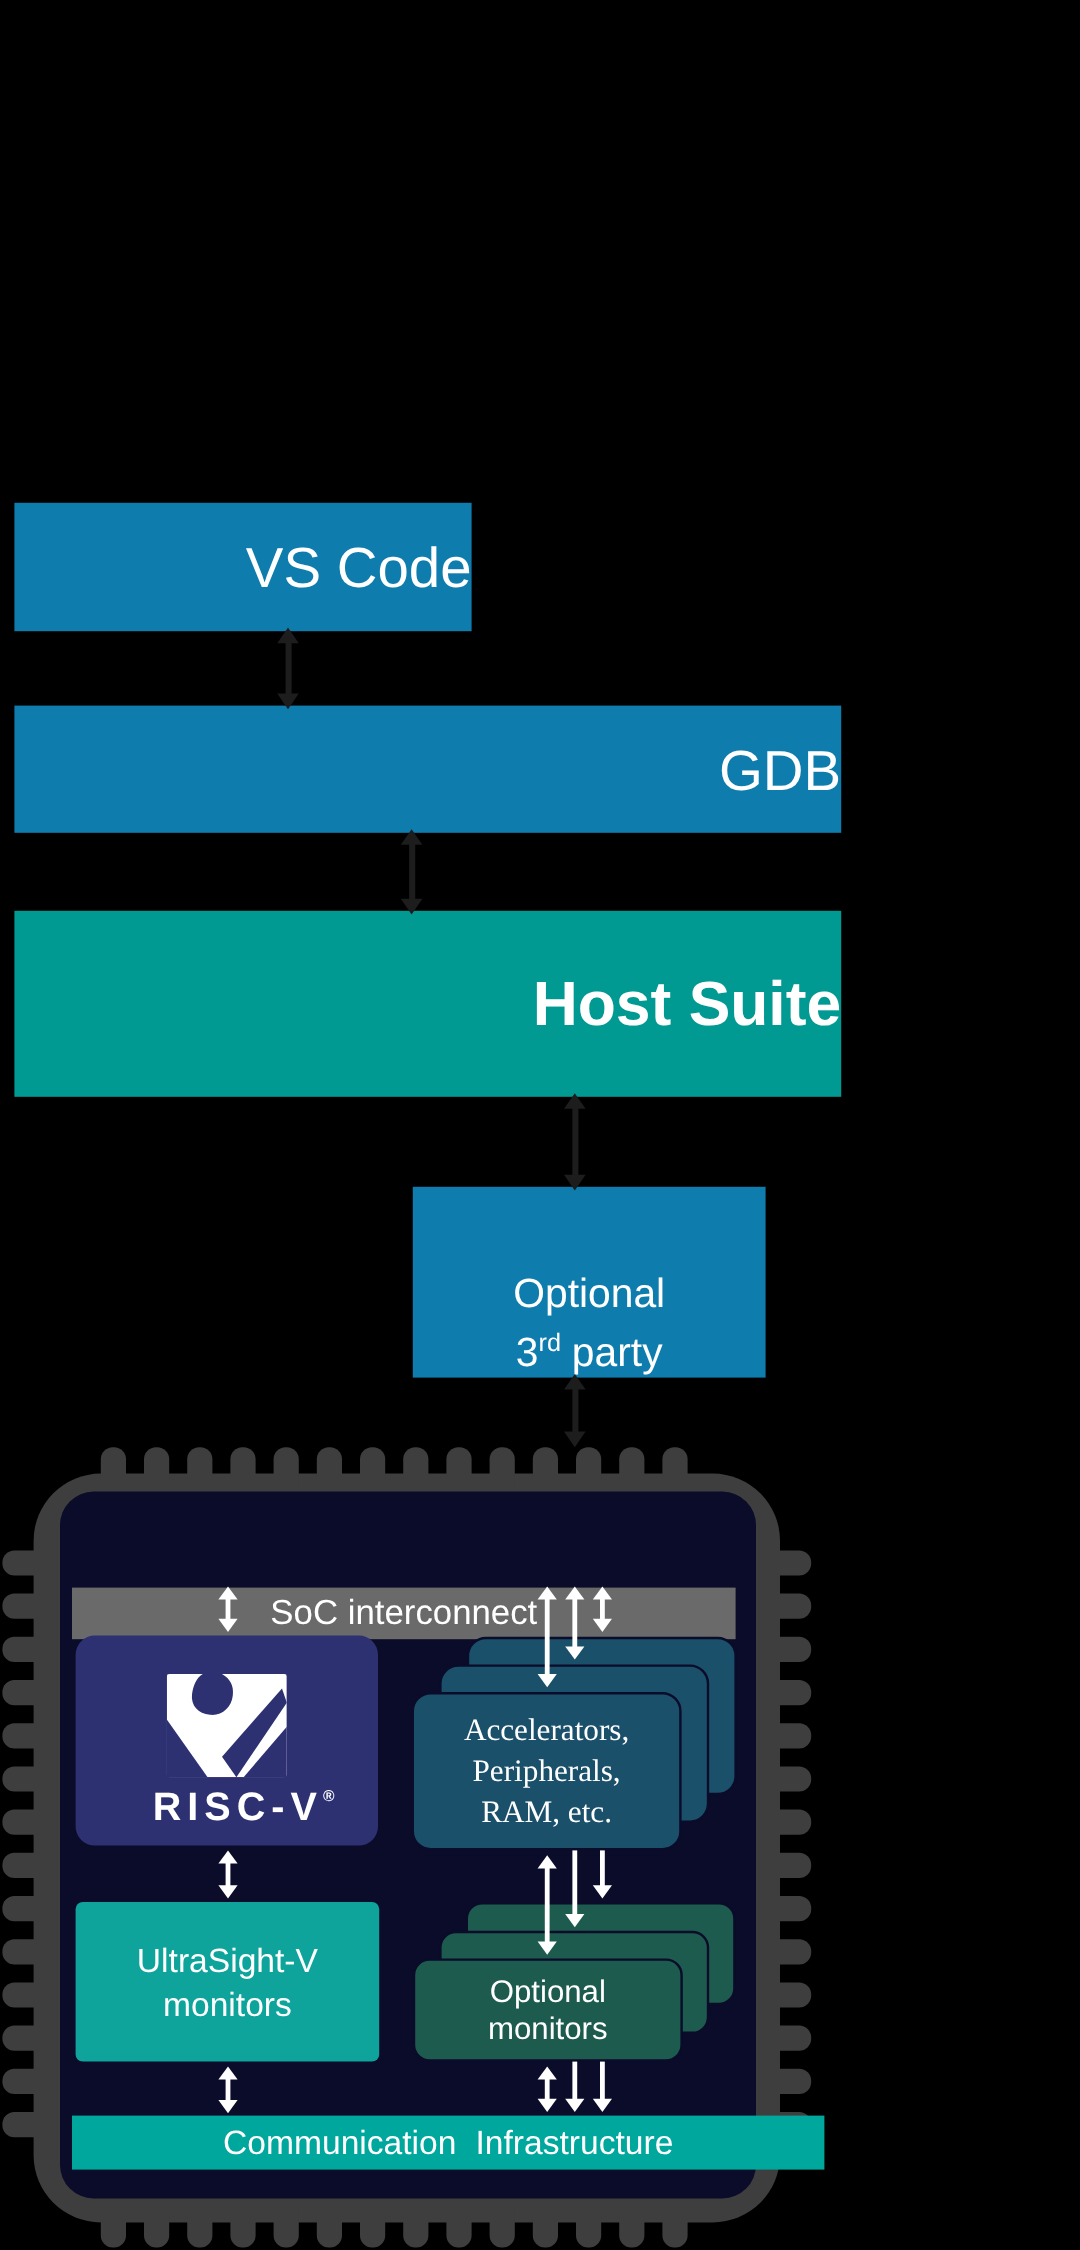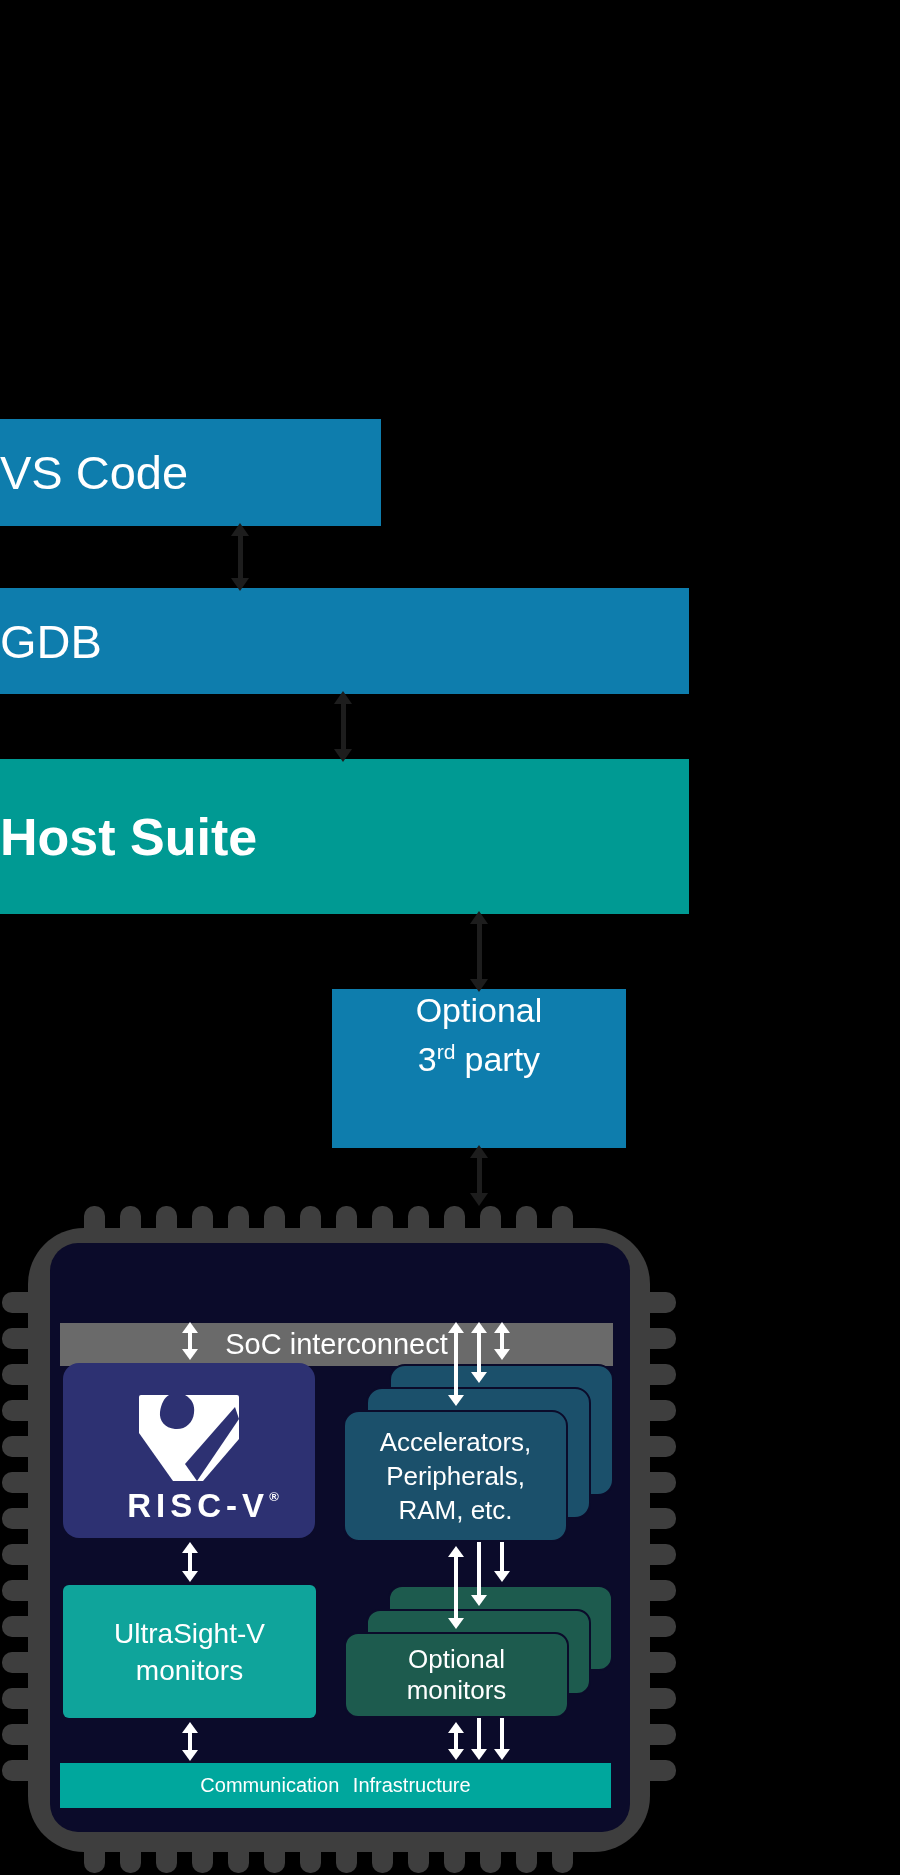--- a/index.html
+++ b/index.html
@@ -5,21 +5,21 @@
   html,body { margin:0; padding:0; background:#000; }
   .canvas {
     position:relative; width:900px; height:1875px;
     background:#000000; overflow:hidden;
     font-family:"Liberation Sans", sans-serif;
     color:#ffffff;
   }
   .abs { position:absolute; }
 
   
-  .stack-box { position:absolute; display:flex; align-items:center; justify-content:flex-start; text-align:center; }
+  .stack-box { position:absolute; display:flex; align-items:center; justify-content:flex-end; text-align:center;margin-left:12px; }
   .box-vscode { left:0; top:419px; width:381px; height:107px; background:#0e7dad; font-size:47px; }
   .box-gdb    { left:0; top:588px; width:689px; height:106px; background:#0e7dad; font-size:47px; }
   .box-host   { left:0; top:759px; width:689px; height:155px; background:#009a93; font-size:52px; font-weight:bold; }
   .box-opt3   { left:332px; top:989px; width:294px; height:159px; background:#0e7dad; font-size:34px; line-height:42px; flex-direction:column; }
   .box-opt3 sup { font-size:0.62em; }
   .box-opt3 .rest { margin-left:9px; }
 
   
   .darr { position:absolute; width:22px; background:linear-gradient(#1d1d1d,#1d1d1d) no-repeat center top 10px; background-size:5px calc(100% - 20px); }
   .darr::before, .darr::after { content:""; position:absolute; left:50%; margin-left:-9px; width:0; height:0;
@@ -63,22 +63,22 @@
   .accel-card { height:132px; background:#1b506b; border-radius:16px; }
   .optmon-card { height:86px; background:#1d5b4e; border-radius:14px; }
   .card-text { display:flex; flex-direction:column; align-items:center; justify-content:center; height:100%;
     text-align:center; font-size:26px; line-height:34px; }
   .optmon-card .card-text { line-height:31px; }
 
   .ultra-box { left:63px; top:1585px; width:253px; height:133px; background:#0fa49b; border-radius:6px;
     display:flex; flex-direction:column; align-items:center; justify-content:center; text-align:center;
     font-size:28px; line-height:37px; }
 
-  .comm-bar { left:60px; top:1763px; width:551px; height:45px; background:#00a79d;
-    display:flex; align-items:center; justify-content:center; font-size:20px; word-spacing:8px; }
+  .comm-bar { left:60px; top:1763px; width:627px; height:45px; background:#00a79d;
+    display:flex; align-items:center; justify-content:center; font-size:28px; word-spacing:8px; }
 </style>
 </head>
 <body>
 
 <div class="canvas">
 
   <div class="stack-box box-vscode">
     <span>VS Code</span>
   </div>
 
@@ -184,21 +184,21 @@
       <path d="M100 44 L100 86 L64 86 Z" fill="#2d3172"></path>
     </svg>
     <div class="riscv-word">
       <span>RISC-V</span>
         <span class="reg">®</span>
     </div>
   </div>
 
   <div class="stackcard accel-card" style="left:389px; top:1364px;"></div>
   <div class="stackcard accel-card" style="left:366px; top:1387px;"></div>
-  <div class="stackcard accel-card" style="left:343px; top:1410px;">
+  <div class="stackcard accel-card" style="left:343px; top:1410px;font-family:Liberation Serif, serif;">
     <div class="card-text">
       <div>Accelerators,</div>
       <div>Peripherals,</div>
       <div>RAM, etc.</div>
     </div>
   </div>
 
   <div class="abs ultra-box">
     <div>UltraSight-V</div>
     <div>monitors</div>

